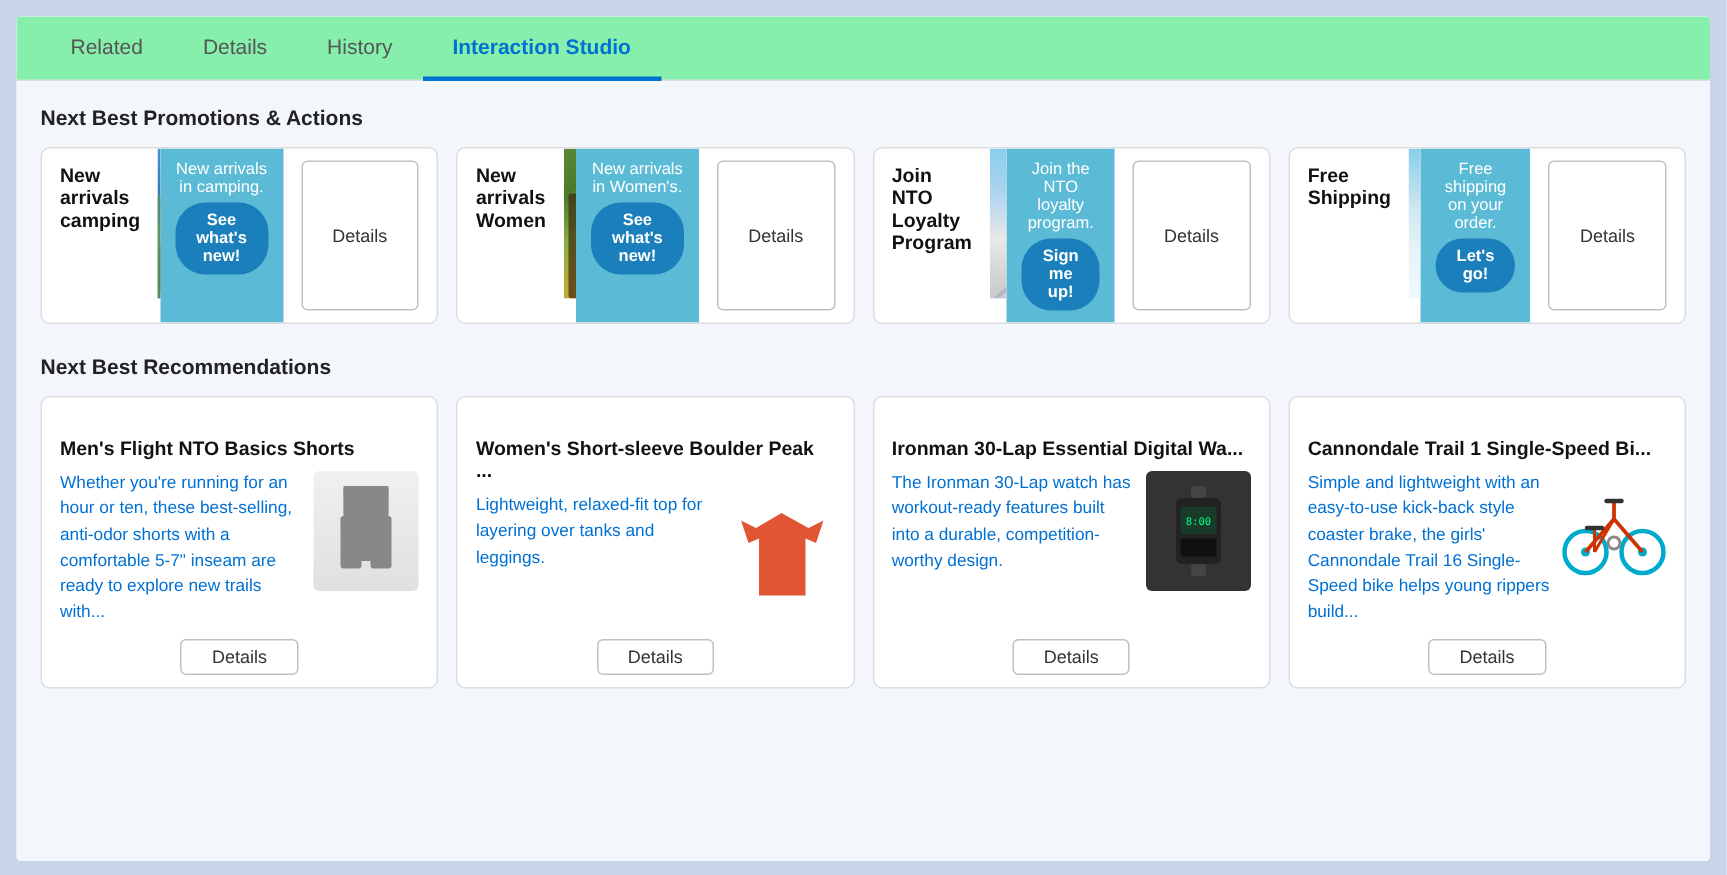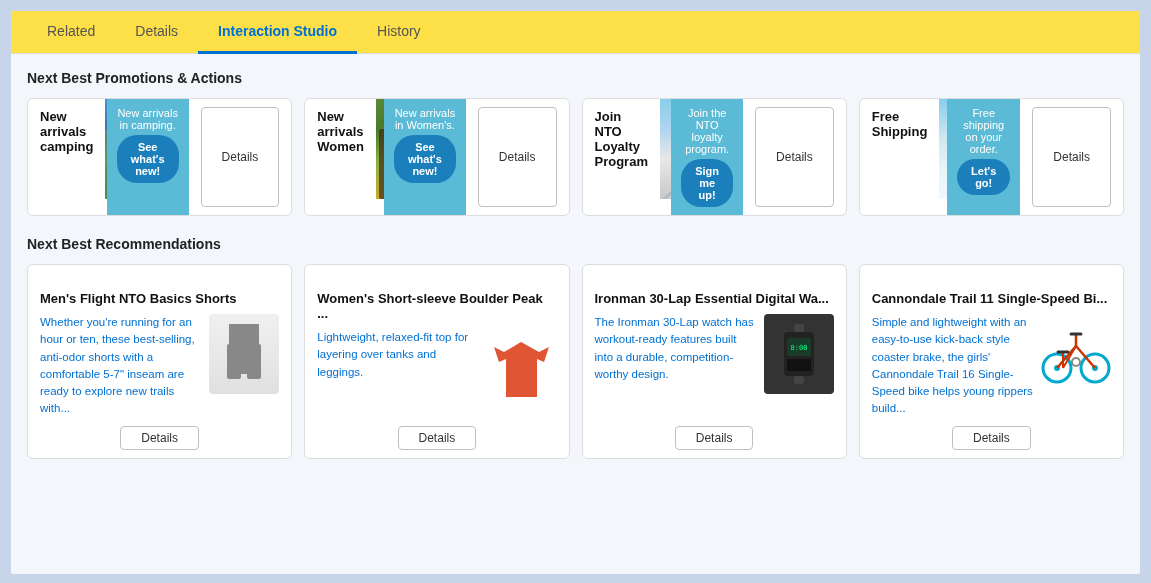--- a/index.html
+++ b/index.html
@@ -18,21 +18,21 @@
       border-radius: 4px;
       width: 1131px;
       min-height: 563px;
       overflow: hidden;
     }
     
     .tabs {
       display: flex;
       border-bottom: 1px solid #ddd;
       padding: 0 16px;
-      background: #fde047;
+      background: #86efac;
     }
     .tab {
       padding: 12px 20px;
       cursor: pointer;
       font-size: 14px;
       color: #555;
       border-bottom: 3px solid transparent;
       margin-bottom: -1px;
     }
     .tab.active {
@@ -250,22 +250,22 @@
     }
   </style>
 </head>
 <body>
 
 <div class="main-container">
 
   <div class="tabs">
     <div class="tab">Related</div>
     <div class="tab">Details</div>
+    <div class="tab">History</div>
     <div class="tab active">Interaction Studio</div>
-    <div class="tab">History</div>
   </div>
 
   <div class="content">
 
     <div class="section-divider">
       <div class="section-title">Next Best Promotions &amp; Actions</div>
       <div class="cards-row">
 
         <div class="promo-card">
           <div class="promo-card-title">New arrivals camping</div>
@@ -377,21 +377,21 @@
                 <rect x="8" y="35" width="24" height="12" fill="#111" rx="1"></rect>
               </svg>
             </div>
           </div>
           <div class="card-footer">
             <button class="details-btn">Details</button>
           </div>
         </div>
 
         <div class="rec-card">
-          <div class="rec-card-title">Cannondale Trail 11 Single-Speed Bi...</div>
+          <div class="rec-card-title">Cannondale Trail 1 Single-Speed Bi...</div>
           <div class="rec-card-body">
             <div class="rec-card-desc">Simple and lightweight with an easy-to-use kick-back style coaster brake, the girls' Cannondale Trail 16 Single-Speed bike helps young rippers build...</div>
             <div class="rec-card-img img-bike">
               <svg width="70" height="60" viewBox="0 0 70 60">
 
                 <circle cx="16" cy="44" r="14" fill="none" stroke="#00aacc" stroke-width="3"></circle>
                 <circle cx="16" cy="44" r="3" fill="#00aacc"></circle>
 
                 <circle cx="54" cy="44" r="14" fill="none" stroke="#00aacc" stroke-width="3"></circle>
                 <circle cx="54" cy="44" r="3" fill="#00aacc"></circle>

